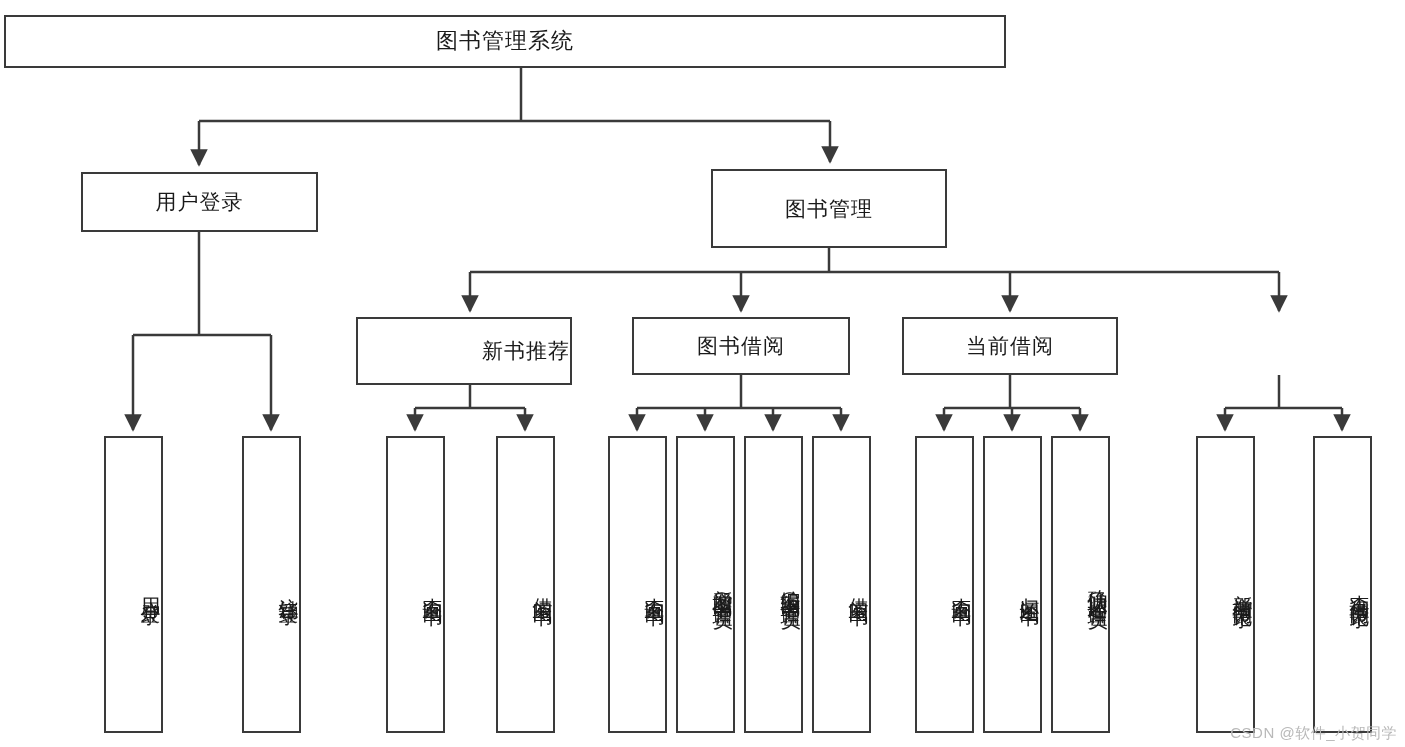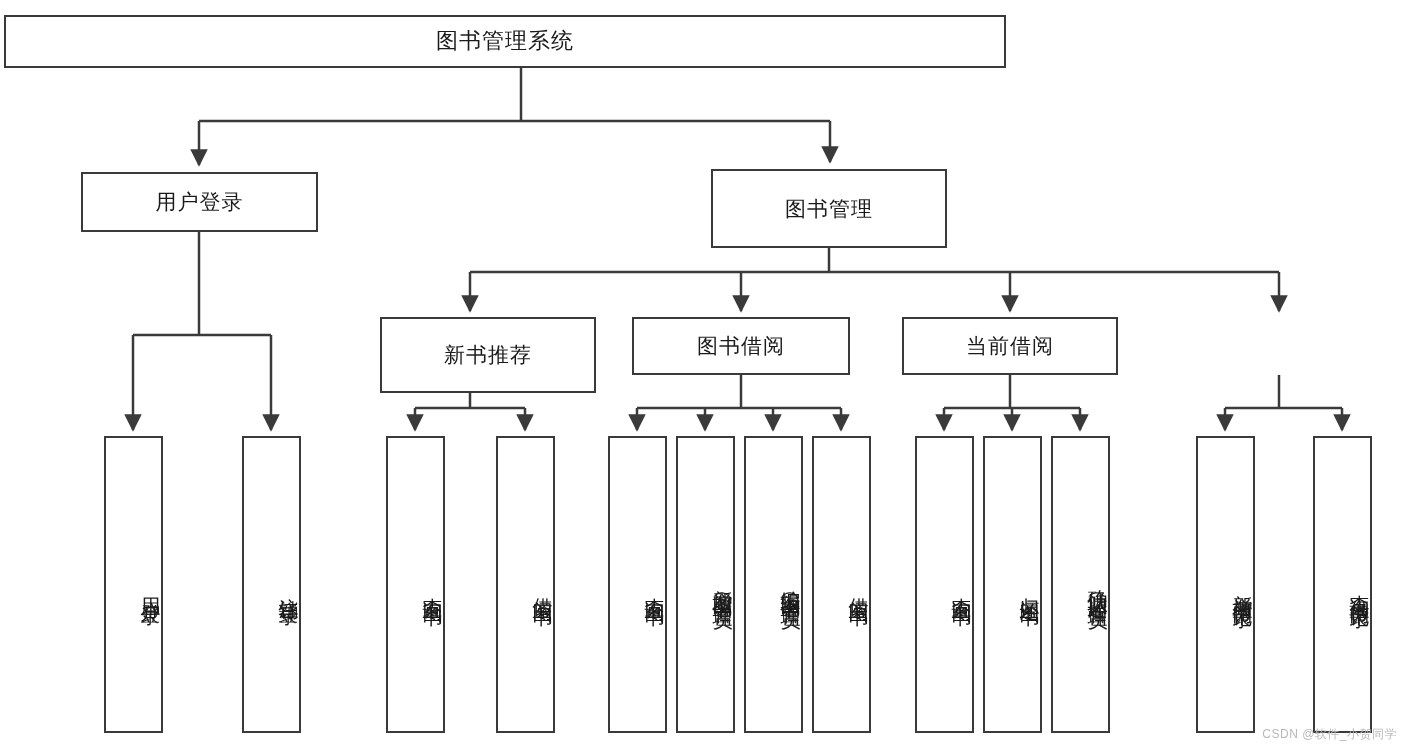--- a/index.html
+++ b/index.html
@@ -57,21 +57,21 @@
   .node.vert .vtext {
     writing-mode: vertical-rl;
     text-orientation: upright;
     display: block;
     text-align: center;
   }
   .watermark {
     position: absolute;
     right: 8px;
     bottom: 4px;
-    font-size: 12px;
+    font-size: 15px;
     color: #b9b9b9;
     letter-spacing: 0.5px;
     white-space: nowrap;
   }
 </style>
 </head>
 <body>
 
 <div id="canvas">
 
@@ -129,21 +129,21 @@
     <span>图书管理系统</span>
   </div>
 
   <div class="node horiz" style="left:81px; top:172px; width:237px; height:60px;">
     <span>用户登录</span>
   </div>
   <div class="node horiz" style="left:711px; top:169px; width:236px; height:79px;">
     <span>图书管理</span>
   </div>
 
-  <div class="node horiz" style="left:380px; top:317px; width:216px; height:76px;">
+  <div class="node horiz" style="left:356px; top:317px; width:216px; height:68px;justify-content:flex-end;">
     <span>新书推荐</span>
   </div>
   <div class="node horiz" style="left:632px; top:317px; width:218px; height:58px;">
     <span>图书借阅</span>
   </div>
   <div class="node horiz" style="left:902px; top:317px; width:216px; height:58px;">
     <span>当前借阅</span>
   </div>
 
   <div class="node vert" style="left:104px; top:436px; width:59px; height:297px;">

